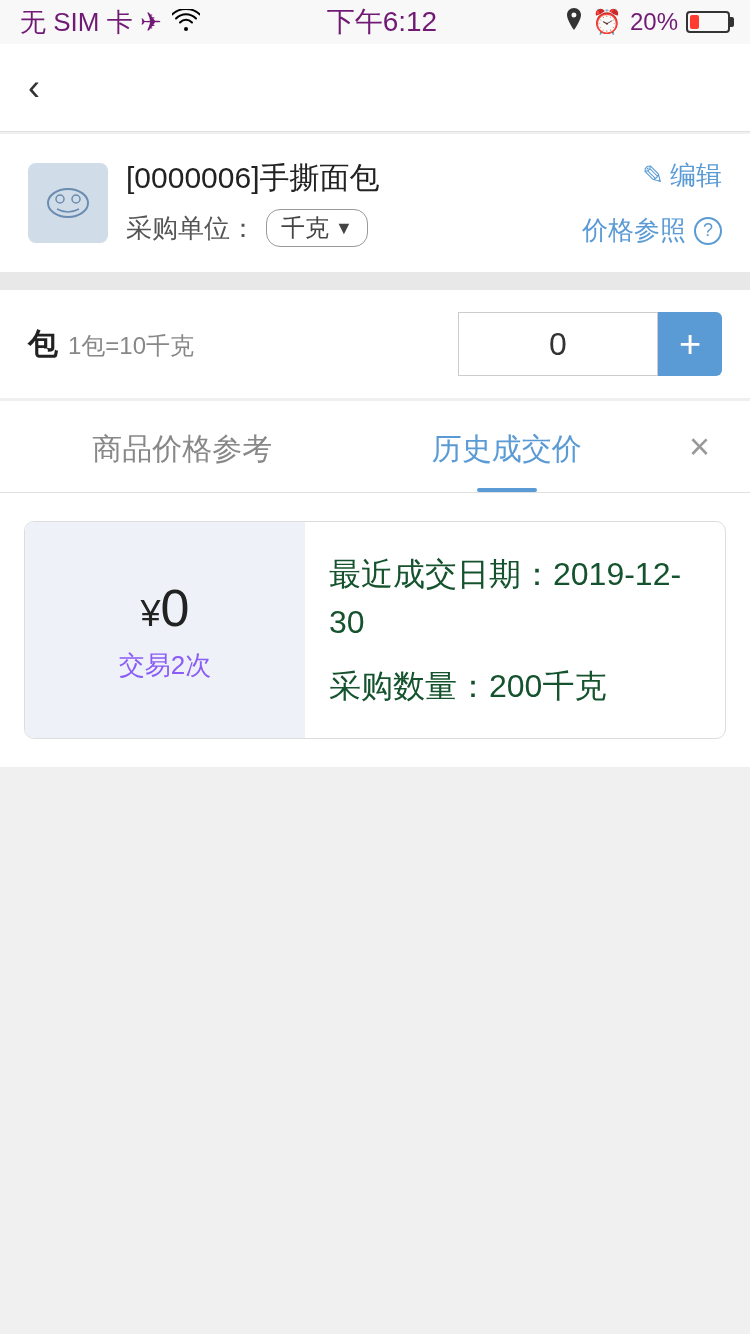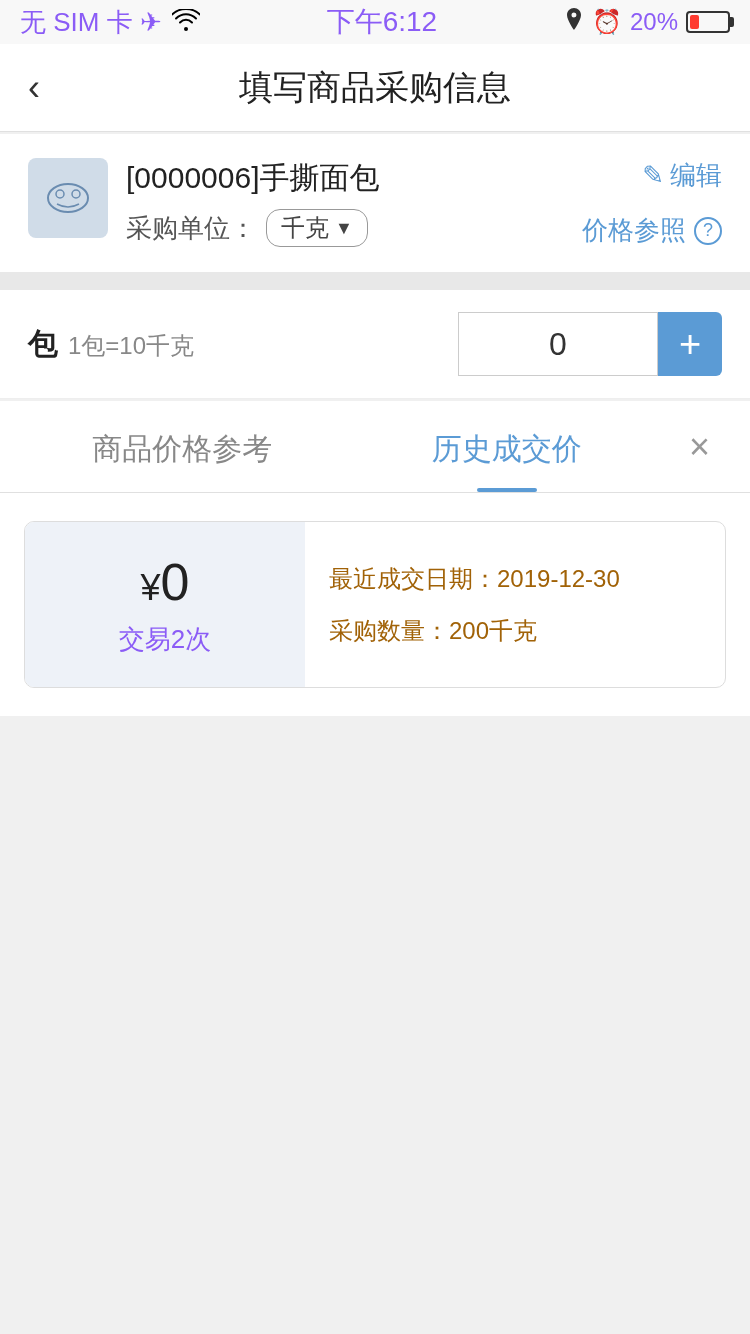--- a/index.html
+++ b/index.html
@@ -15,21 +15,21 @@
     
     .status-bar {
       width: 750px;
       height: 44px;
       background: #f8f8f8;
       display: flex;
       align-items: center;
       justify-content: space-between;
       padding: 0 20px;
       font-size: 26px;
-      color: #8b5cf6;
+      color: #701a75;
     }
     .status-left { display: flex; align-items: center; gap: 10px; }
     .status-center { font-size: 28px; font-weight: 400; }
     .status-right { display: flex; align-items: center; gap: 8px; font-size: 24px; }
     .battery-icon {
       width: 44px;
       height: 22px;
       border: 2px solid #333;
       border-radius: 4px;
       position: relative;
@@ -86,20 +86,21 @@
       padding: 24px 28px;
       margin-top: 2px;
     }
     .product-header {
       display: flex;
       align-items: flex-start;
       justify-content: space-between;
     }
     .product-left {
       display: flex;
+      align-items: center;
       gap: 18px;
     }
     .product-logo {
       width: 80px;
       height: 80px;
       background: #d0dce8;
       border-radius: 8px;
       display: flex;
       align-items: center;
       justify-content: center;
@@ -306,22 +307,22 @@
     }
     .transaction-right {
       flex: 1;
       padding: 28px 24px;
       display: flex;
       flex-direction: column;
       gap: 16px;
       justify-content: center;
     }
     .transaction-detail {
-      font-size: 24px;
-      color: #a16207;
+      font-size: 32px;
+      color: #14532d;
       line-height: 1.5;
     }
 
     .page-bg {
       width: 750px;
       min-height: 1334px;
       background: #f0f0f0;
     }
   </style>
 </head>
@@ -351,21 +352,20 @@
       <span>⏰</span>
       <span>20%</span>
       <div class="battery-icon">
         <div class="battery-fill"></div>
       </div>
     </div>
   </div>
 
   <div class="nav-bar">
     <span class="nav-back">‹</span>
-    <span class="nav-title">填写商品采购信息</span>
   </div>
 
   <div class="product-card">
     <div class="product-header">
       <div class="product-left">
         <div class="product-logo">
           <svg width="50" height="40" viewBox="0 0 50 40" fill="none">
             <ellipse cx="25" cy="20" rx="20" ry="14" stroke="#6a8cb0" stroke-width="2" fill="none"></ellipse>
             <circle cx="17" cy="16" r="4" stroke="#6a8cb0" stroke-width="1.5" fill="none"></circle>
             <circle cx="33" cy="16" r="4" stroke="#6a8cb0" stroke-width="1.5" fill="none"></circle>

